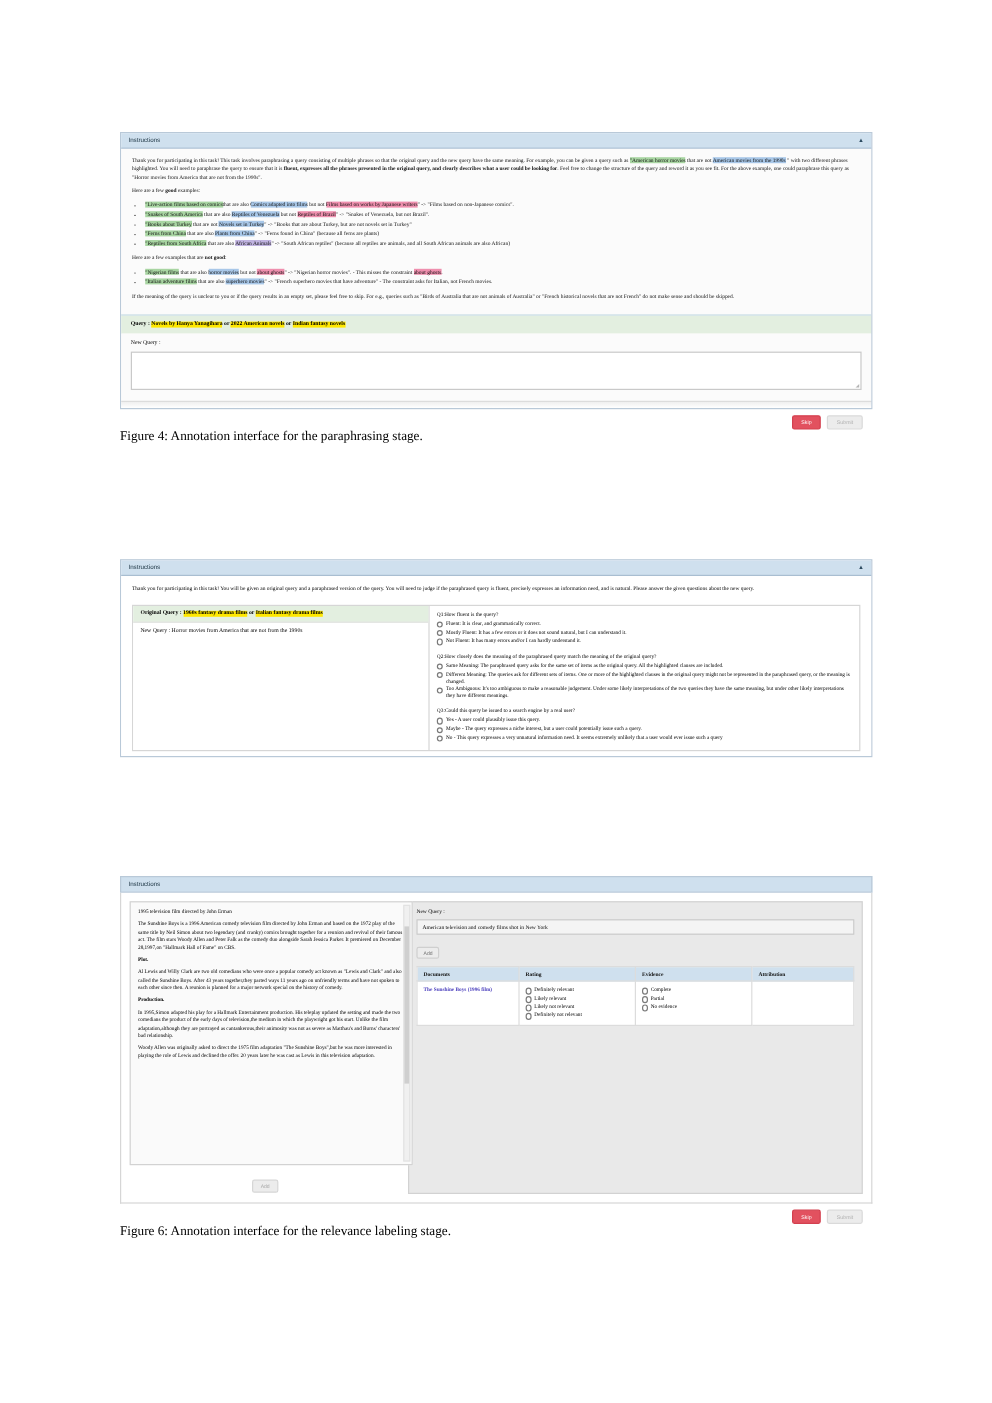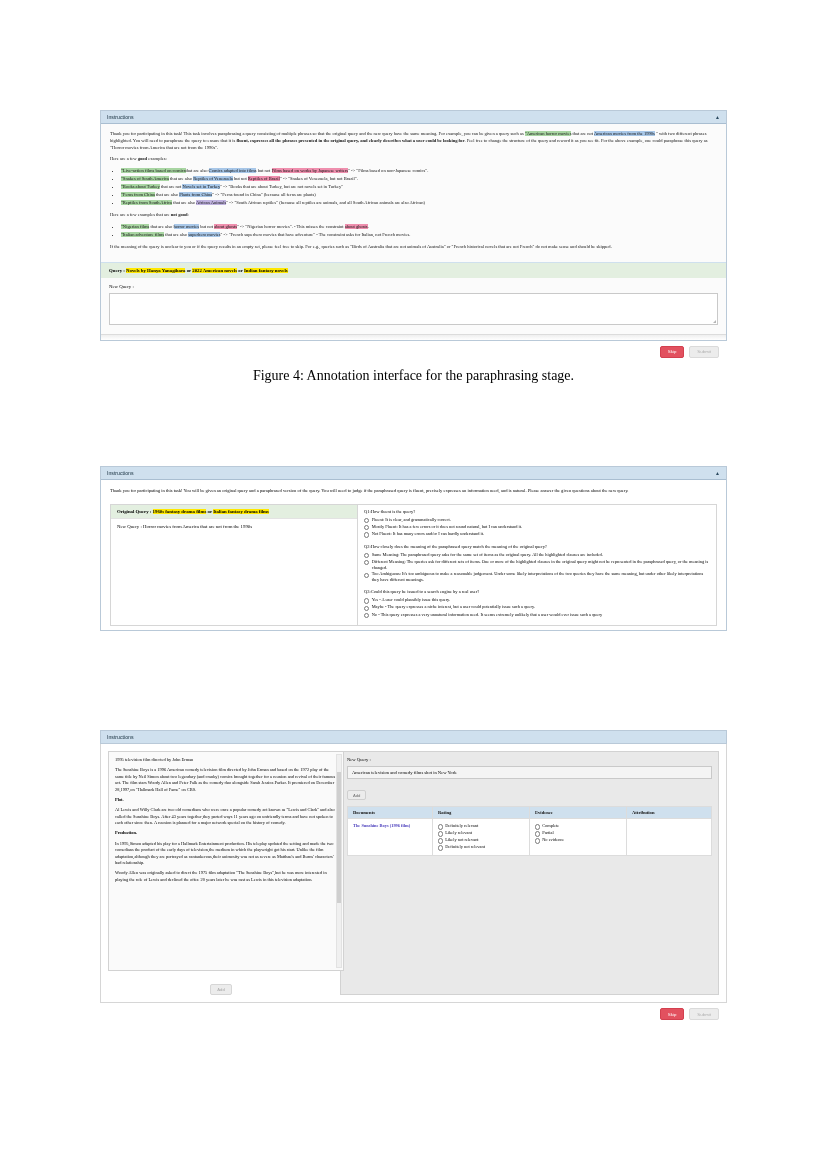--- a/index.html
+++ b/index.html
@@ -96,23 +96,22 @@
     font-size: 4.4px;
     padding: 2.5px 7px;
     border-radius: 2px;
     border: 1px solid transparent;
     color: #fff;
   }
   .btn-skip { background: #e2515f; border-color:#d3404f; }
   .btn-submit { background: #ececec; border-color:#dadada; color:#b0b0b0; }
 
   .caption {
-    text-align: center;
-    font-size: 14px;
-    margin-top: 10px;
+    text-align: left;
+    font-size: 11px;
     color: #000;
   }
 
   
   .val-body { background:#fff; padding: 8px 9px 4px 9px; }
   .val-intro { font-size: 4.55px; line-height:1.5; margin:0 0 9px 0; }
   .val-cols { display:flex; border:1px solid #d6d6d6; }
   .val-left {
     width: 246px; border-right: 1px solid #d6d6d6;
     background:#fff; padding: 0;
@@ -444,15 +443,16 @@
           </tbody>
         </table>
       </div>
     </div>
 
     <div class="btn-row">
       <div class="btn btn-skip">Skip</div>
       <div class="btn btn-submit">Submit</div>
     </div>
 
+    <div class="caption">Figure 6: Annotation interface for the relevance labeling stage.</div>
   </div>
 
 </div>
 
 </body></html>

